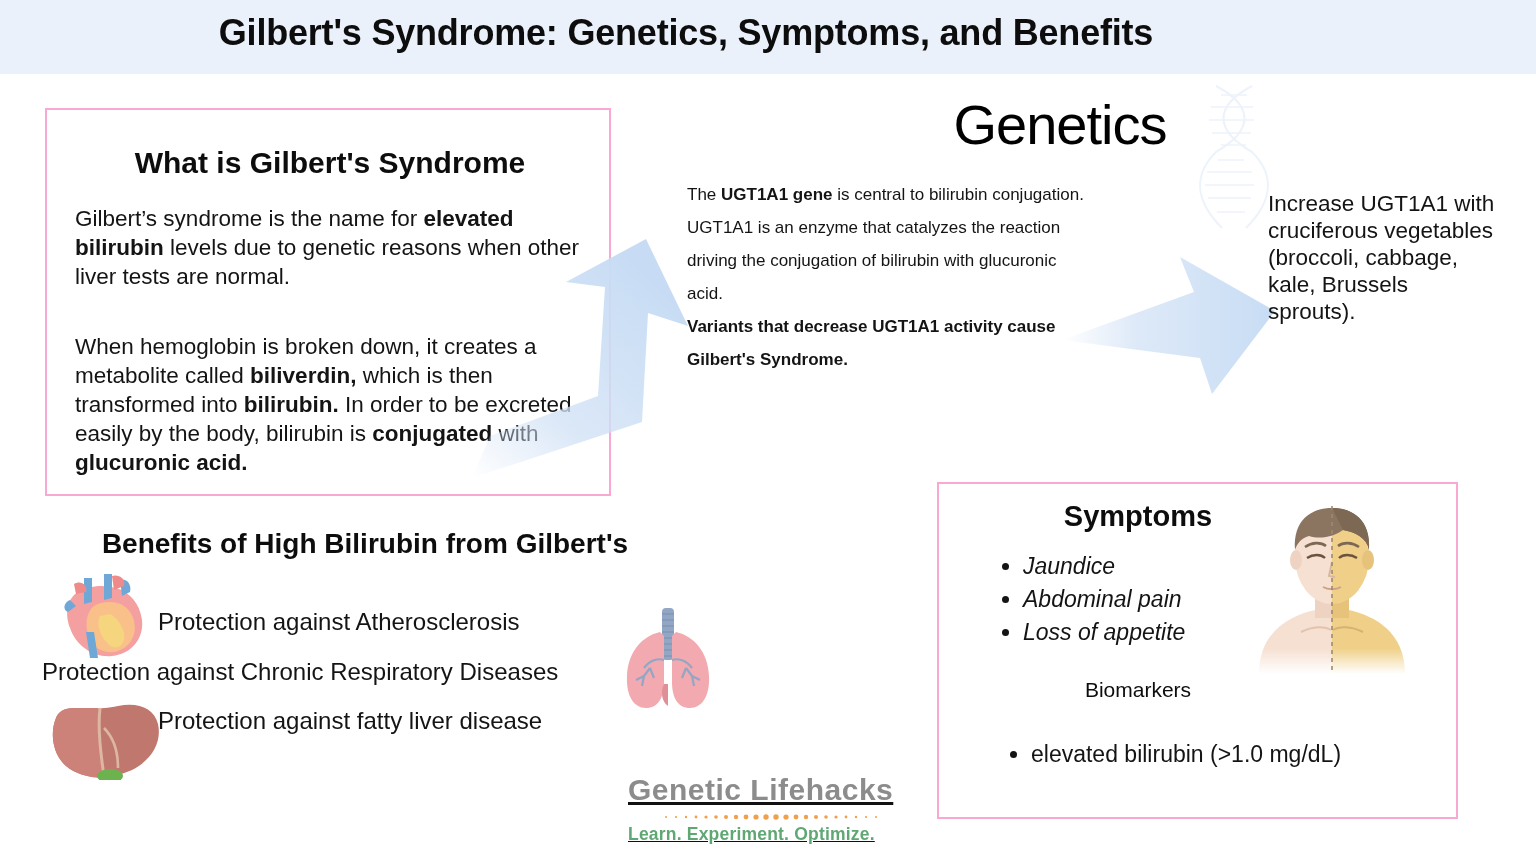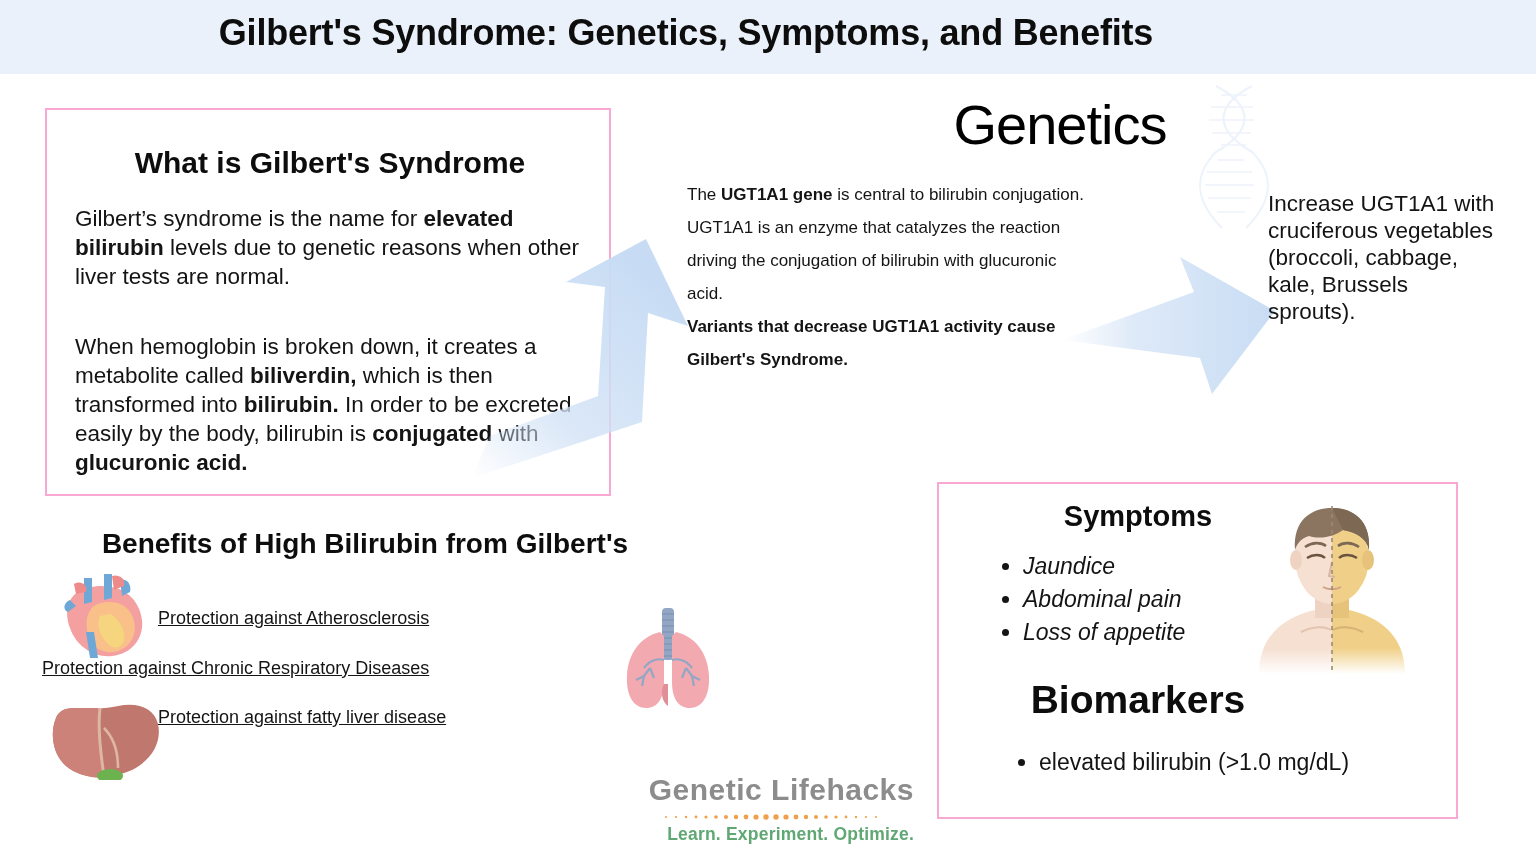--- a/index.html
+++ b/index.html
@@ -128,24 +128,23 @@
     position: absolute;
     left: 55px; top: 528px;
     width: 620px;
     text-align: center;
     font-size: 28px;
     font-weight: bold;
     color: #0d0d0d;
   }
   .benefit-row {
     position: absolute;
-    font-size: 18px;
+    font-size: 24px;
     color: #141414;
     white-space: nowrap;
-    text-decoration: underline;
   }
   #benefit-0 { left: 158px; top: 608px; }
   #benefit-1 { left: 42px;  top: 658px; }
   #benefit-2 { left: 158px; top: 707px; }
 
   .organ-icon { position: absolute; }
   #icon-heart { left: 60px; top: 572px; width: 88px; height: 92px; }
   #icon-liver { left: 48px; top: 692px; width: 118px; height: 88px; }
   #icon-lungs { left: 620px; top: 606px; width: 96px; height: 112px; }
 
@@ -168,46 +167,47 @@
     line-height: 33px;
     color: #141414;
     list-style: disc;
     font-style: italic;
   }
   #biomarkers-heading {
     position: absolute;
     left: 960px; top: 678px;
     width: 356px;
     text-align: center;
-    font-size: 39px;
-    font-weight: bold;
+    font-size: 21px;
+    font-weight: normal;
     color: #0d0d0d;
   }
   #biomarkers-list {
     position: absolute;
     left: 995px; top: 730px;
-    margin: 16px;
+    margin: 8px;
     padding-left: 28px;
     font-size: 23px;
     line-height: 33px;
     color: #141414;
     list-style: disc;
   }
   #icon-jaundice-person {
     position: absolute;
     left: 1243px; top: 496px;
     width: 178px; height: 178px;
   }
 
   
   #logo {
     position: absolute;
     left: 628px; top: 774px;
     width: 286px; height: 58px;
-    text-align: right;
+    text-align: left;
+    text-decoration: underline;
   }
   #logo-wordmark {
     font-size: 30px;
     font-weight: bold;
     color: #8c8c8c;
     letter-spacing: 0.5px;
     line-height: 32px;
   }
   #logo-tagline {
     font-size: 17.5px;

